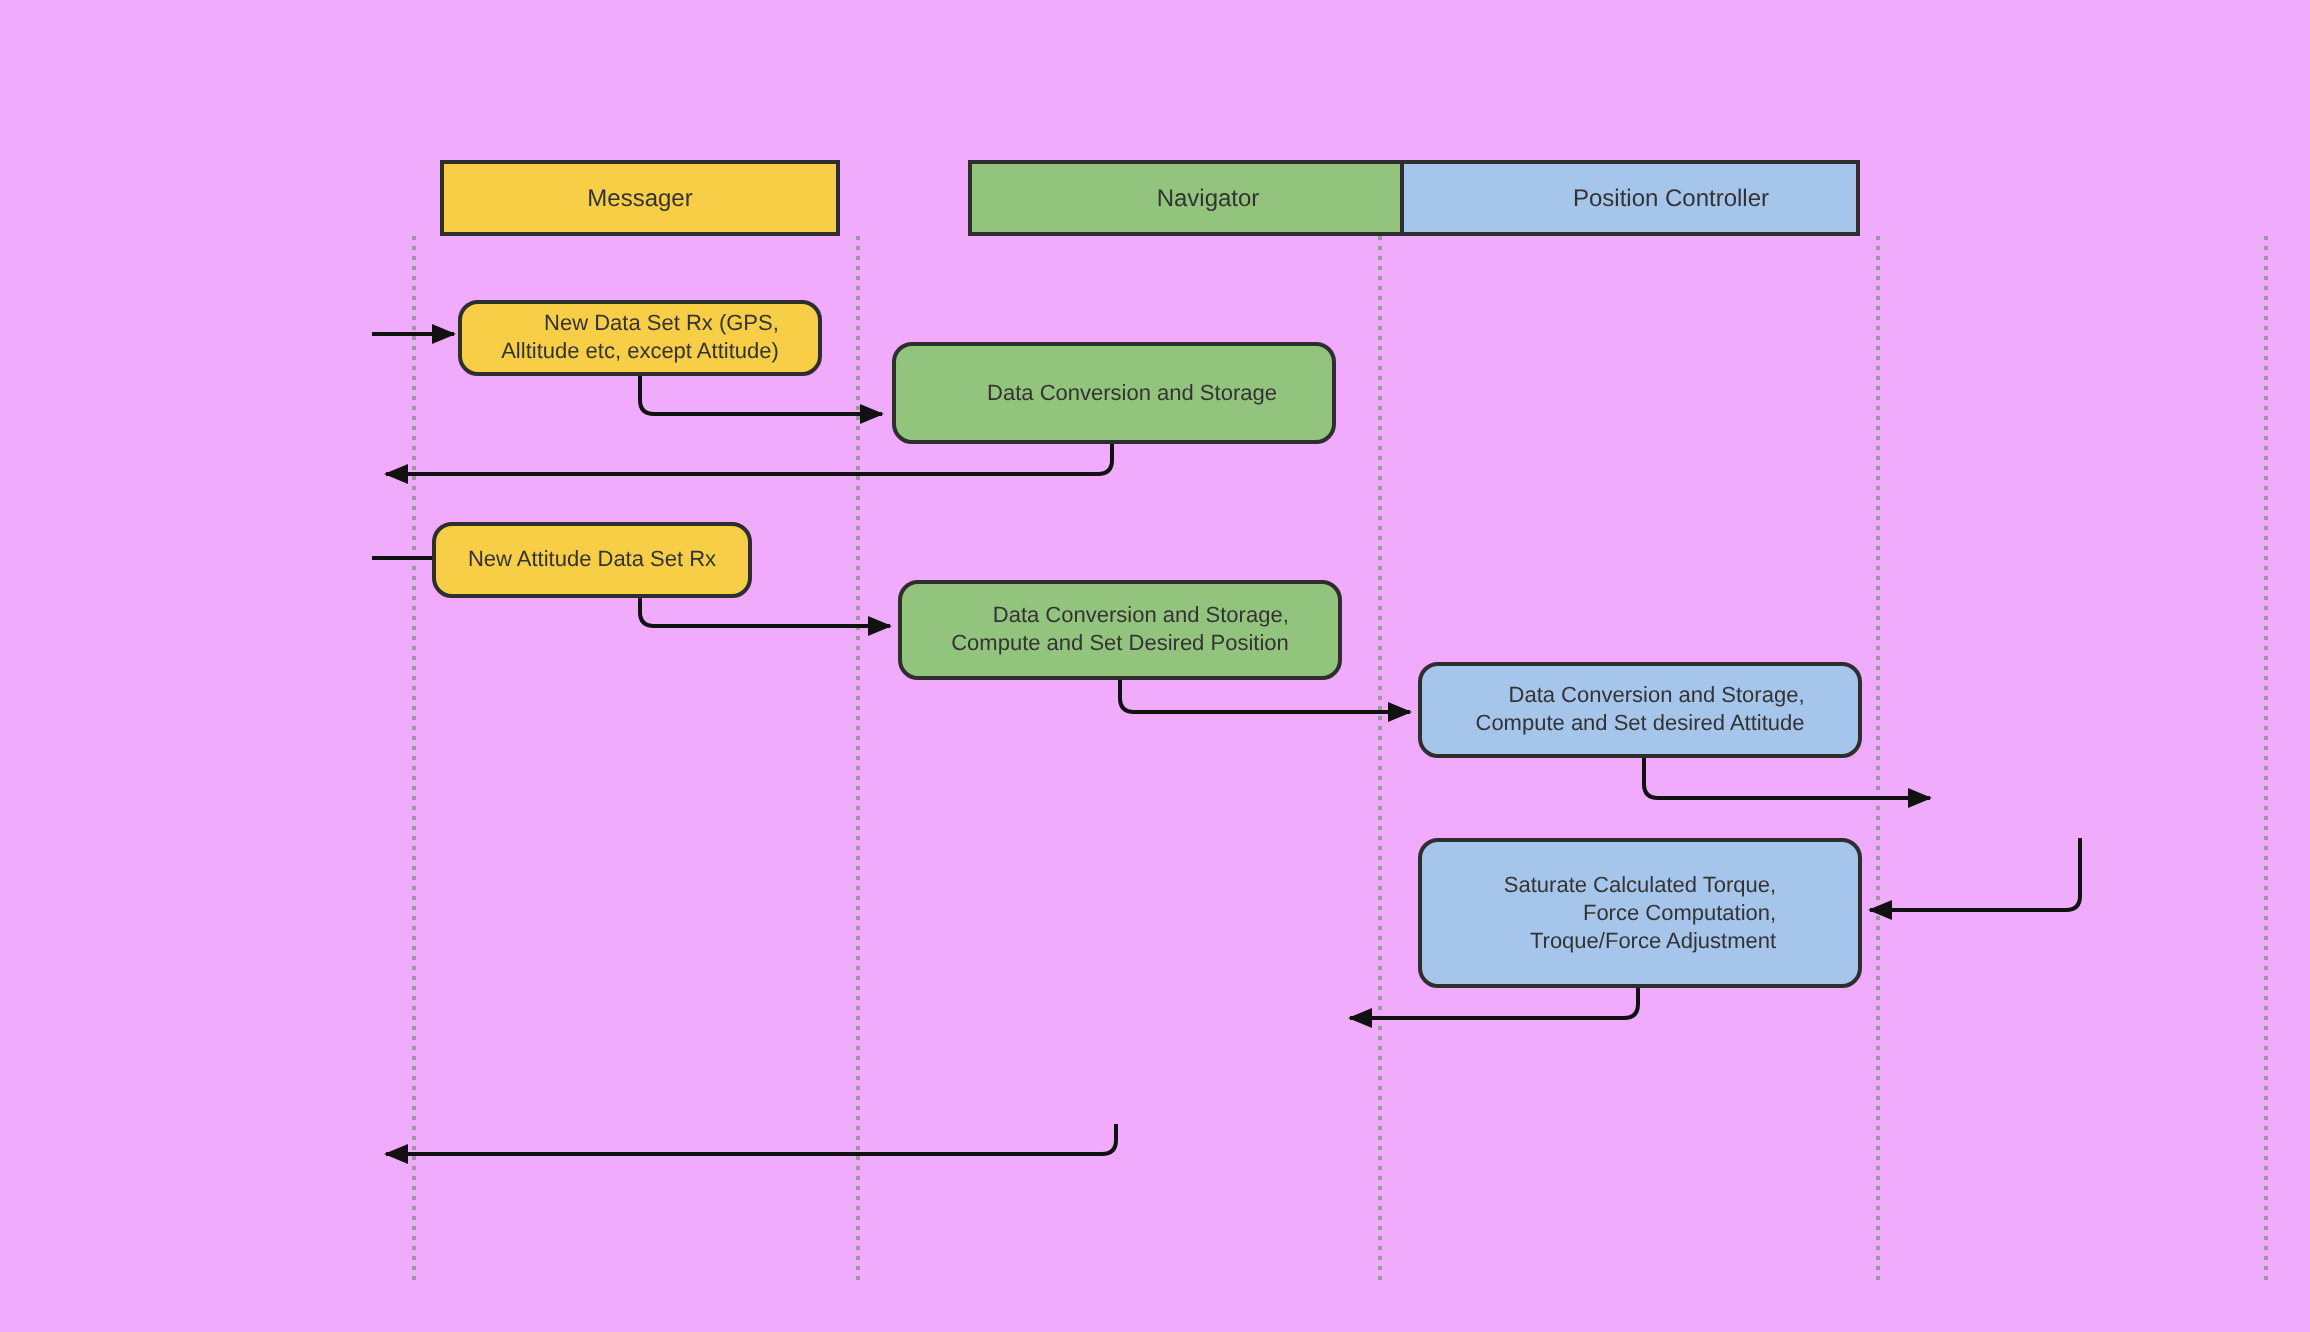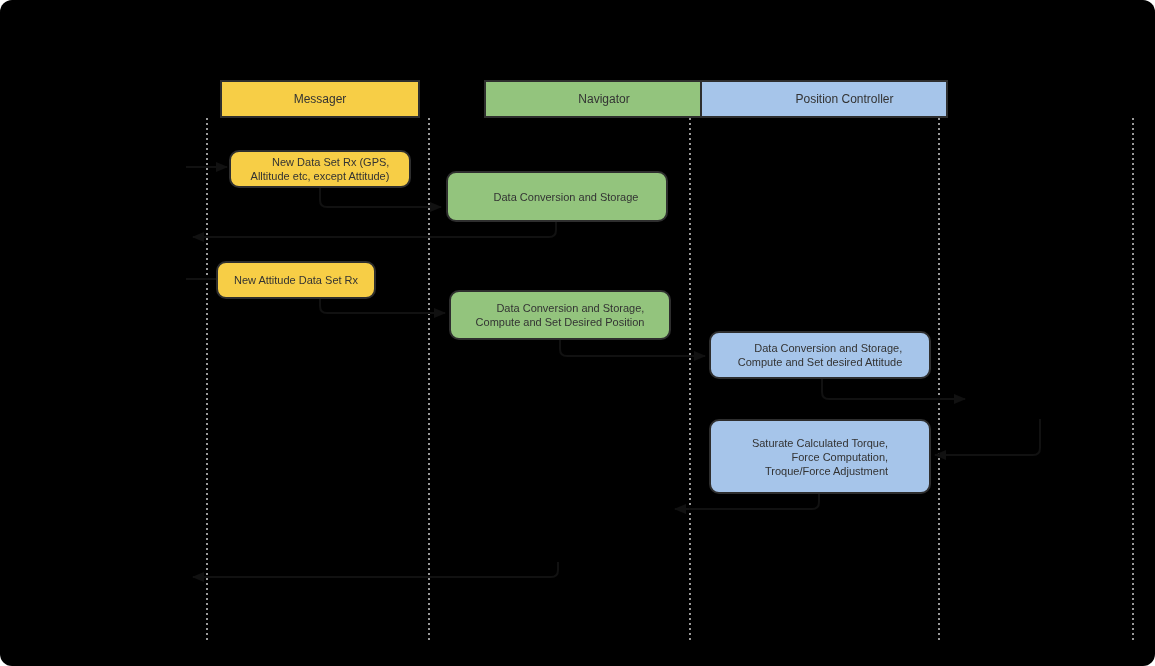--- a/index.html
+++ b/index.html
@@ -5,23 +5,22 @@
   html, body {
     margin: 0;
     padding: 0;
     background: #ffffff;
     font-family: "Liberation Sans", "DejaVu Sans", sans-serif;
   }
   #canvas {
     position: relative;
     width: 1155px;
     height: 666px;
-    background: #000000;
+    background: #f0abfc;
     overflow: hidden;
-    border-radius: 12px;
   }
   #wires {
     position: absolute;
     left: 0; top: 0;
     width: 1155px;
     height: 666px;
   }
   .lifeline {
     stroke: var(--lifeline, #999999);
     stroke-width: 2;
@@ -96,21 +95,21 @@
     <path class="wire" d="M819,494 V502 Q819,509 812,509 H675" marker-end="url(#arr)"></path>
     <path class="wire" d="M558,562 V570 Q558,577 551,577 H193" marker-end="url(#arr)"></path>
   </svg>
 
   <div class="lane-header fill-yellow" style="left:220px; top:80px; width:200px;">
     <span class="lbl">Messager</span>
   </div>
   <div class="lane-header fill-green" style="left:440px; top:80px; width:240px;margin-left:44px;">
     <span class="lbl">Navigator</span>
   </div>
-  <div class="lane-header fill-blue" style="left:700px; top:80px; width:248px;padding-left:41px;">
+  <div class="lane-header fill-blue" style="left:700px; top:80px; width:230px;padding-left:41px;">
     <span class="lbl">Position Controller</span>
   </div>
 
   <div class="node fill-yellow" style="left:229px; top:150px; width:182px; height:38px;">
     <span class="lbl">New Data Set Rx (GPS,
 Alltitude etc, except Attitude)</span>
   </div>
   <div class="node fill-green" style="left:446px; top:171px; width:222px; height:51px;padding-left:24px;">
     <span class="lbl">Data Conversion and Storage</span>
   </div>

